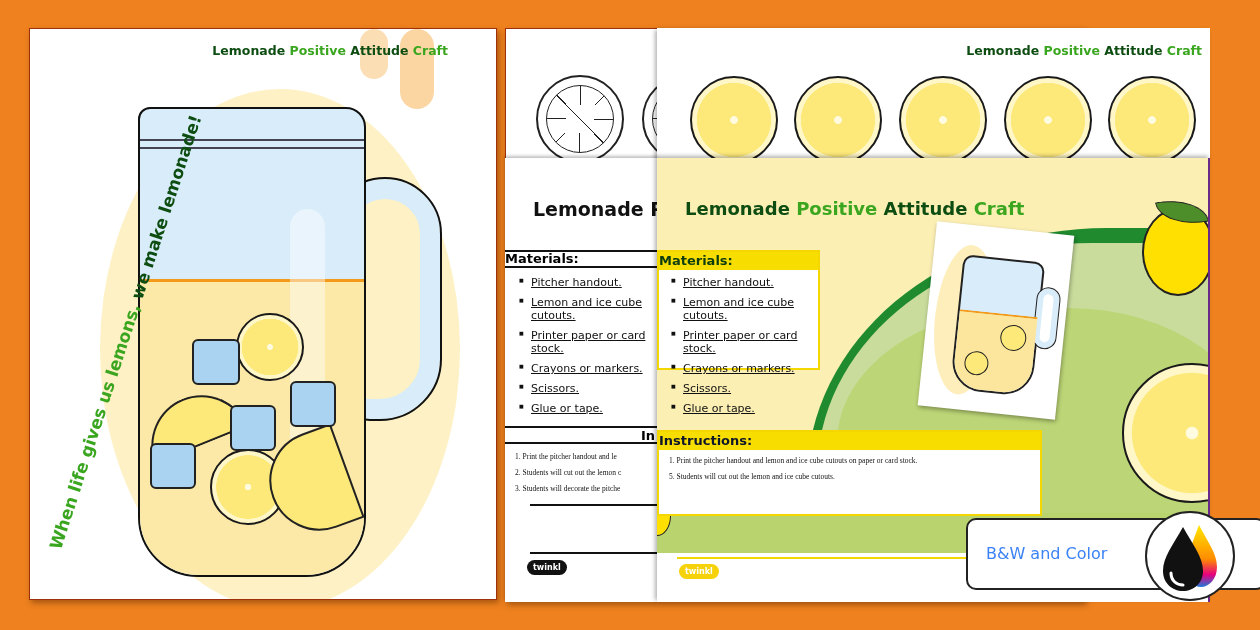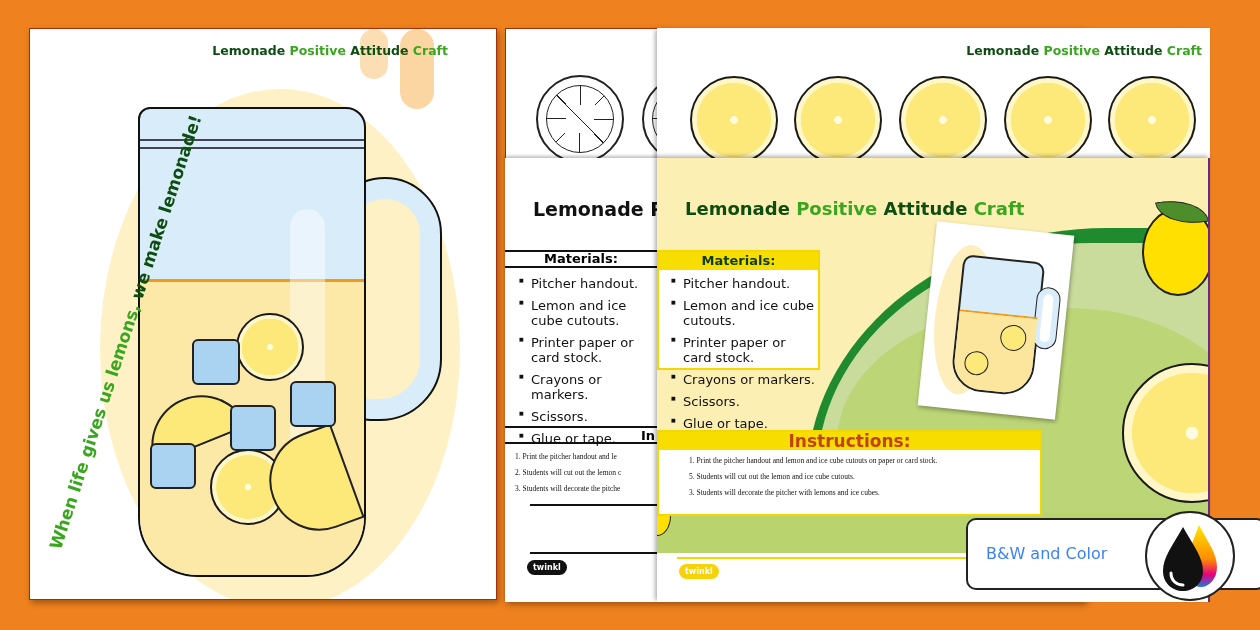--- a/index.html
+++ b/index.html
@@ -24,22 +24,22 @@
   
   #p4 { left: 505px; top: 158px; width: 152px; height: 444px; box-shadow: 0 -2px 3px rgba(0,0,0,0.25); }
   
   #p5 { left: 657px; top: 158px; width: 553px; height: 444px; background: #fcefb4; box-shadow: -2px -2px 4px rgba(0,0,0,0.3); border-right: 2px solid #6a2a8a;}
 
   .lemon-slice { position: absolute; border-radius: 50%; border: 2px solid #1a1a1a; background: radial-gradient(circle, #fffbe0 0 6%, #fde97a 7% 62%, #fff7c7 63% 74%, #ffe31a 75%); }
   .lemon-slice.bw { background: radial-gradient(circle, #fff 0 6%, #fff 7% 70%, #fff 71%); border: 2px solid #222; }
   .lemon-slice.bw::after { content:""; position:absolute; inset:8px; border-radius:50%; border:1px solid #222; background: repeating-conic-gradient(#222 0 2deg, transparent 2deg 45deg); }
 
   .materials-box { position: absolute; background: #fff; }
-  .box-head { font-weight: bold; text-align: center; font-size: 14px; }
-  .box-list { list-style: none; font-size: 13px; color: #111; }
+  .box-head { font-weight: bold; text-align: left; font-size: 14px; }
+  .box-list { list-style: none; font-size: 11px; color: #111; text-decoration: underline; }
   .box-list li { margin: 0 0 7px 12px; position: relative; padding-left: 12px; }
   .box-list li::before { content: "■"; position: absolute; left: 0; font-size: 5px; top: 1px; }
   .ol-list { list-style: none; font-size: 7.5px; color: #111; }
   .ol-list li { margin: 0 0 7px 10px; font-family: Liberation Serif, serif; }
 
   .badge { position: absolute; left: 966px; top: 518px; width: 300px; height: 72px; background: #fff; border: 2px solid #222; border-radius: 10px; }
   .badge-text { position: absolute; left: 18px; top: 24px; font-size: 16px; color: #3b82f6; font-family: "DejaVu Sans", sans-serif; }
   .badge-circle { position: absolute; left: 1145px; top: 511px; width: 90px; height: 90px; border-radius: 50%; background: #fff; border: 2px solid #222; }
 </style>
 </head>
@@ -122,25 +122,24 @@
   <div style="position:absolute;left:270px;top:70px;width:138px;height:185px;background:#fff;transform:rotate(6deg);box-shadow:1px 2px 4px rgba(0,0,0,0.35);overflow:hidden;">
     <div style="position:absolute;left:8px;top:20px;width:60px;height:150px;background:#fdeebb;border-radius:50%;"></div>
     <div style="position:absolute;left:30px;top:30px;width:82px;height:135px;background:#d8ecf9;border:2px solid #222;border-radius:10px 10px 30px 30px;"></div>
     <div style="position:absolute;left:108px;top:55px;width:22px;height:60px;border:6px solid #d8ecf9;outline:1px solid #222;border-radius:12px;"></div>
     <div style="position:absolute;left:32px;top:85px;width:78px;height:78px;background:#fce69d;border-top:2px solid #f39a1a;border-radius:0 0 28px 28px;"></div>
     <div style="position:absolute;left:75px;top:95px;width:26px;height:26px;border-radius:50%;background:#fde97a;border:1.5px solid #222;"></div>
     <div style="position:absolute;left:42px;top:125px;width:24px;height:24px;border-radius:50%;background:#fde97a;border:1.5px solid #222;"></div>
   </div>
 
   <div class="materials-box" style="left:0;top:272px;width:385px;height:86px;border:2px solid #f5d700;">
-    <div class="box-head" style="background:#f8de00;color:#c2410c;height:18px;line-height:18px;font-size:17px;">Instructions:</div>
-    <ul class="ol-list" style="margin-top:6px;margin-left:20px;">
+    <div class="box-head" style="background:#f8de00;color:#0f172a;height:18px;line-height:18px;font-size:13px;">Instructions:</div>
+    <ul class="ol-list" style="margin-top:6px;">
       <li>1.  Print the pitcher handout and lemon and ice cube cutouts on paper or card stock.</li>
       <li>5.  Students will cut out the lemon and ice cube cutouts.</li>
-      <li>3.  Students will decorate the pitcher with lemons and ice cubes.</li>
     </ul>
   </div>
 </div>
 
 <div class="page" id="p1">
   <div class="blob" style="left:70px;top:60px;width:360px;height:520px;opacity:0.85;"></div>
   <div class="drip" style="left:370px;top:0;width:34px;height:80px;"></div>
   <div class="drip" style="left:330px;top:0;width:28px;height:50px;opacity:0.8;"></div>
   <div class="hdr title-line">
     <span class="dk">Lemonade </span><span class="lt">Positive </span><span class="dk">Attitude </span><span class="lt">Craft</span>

